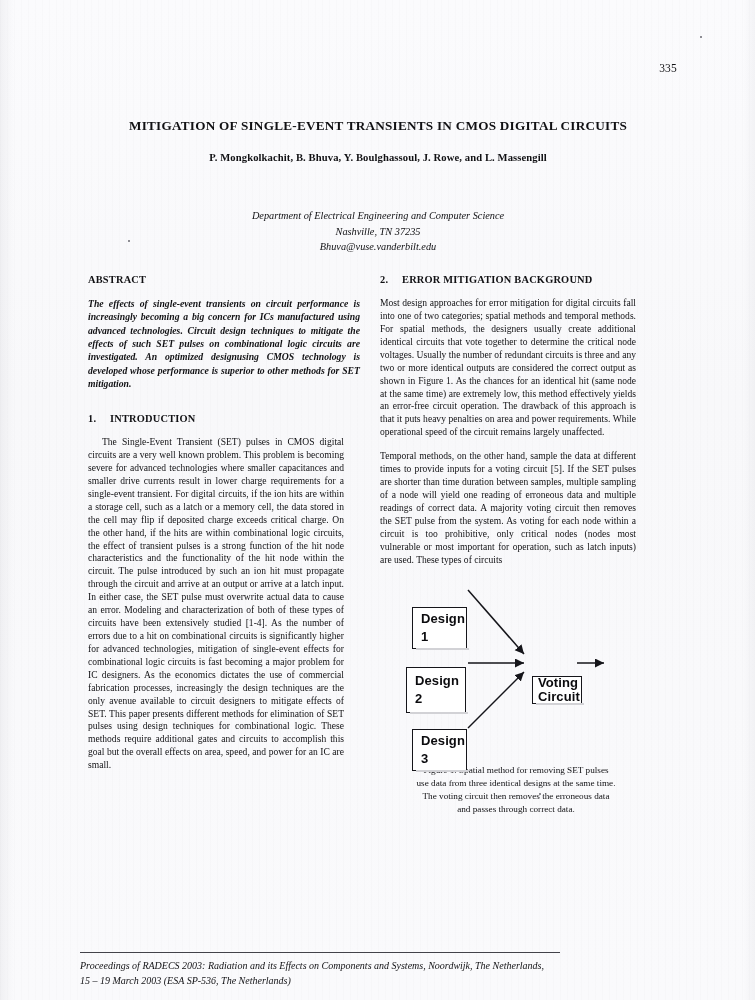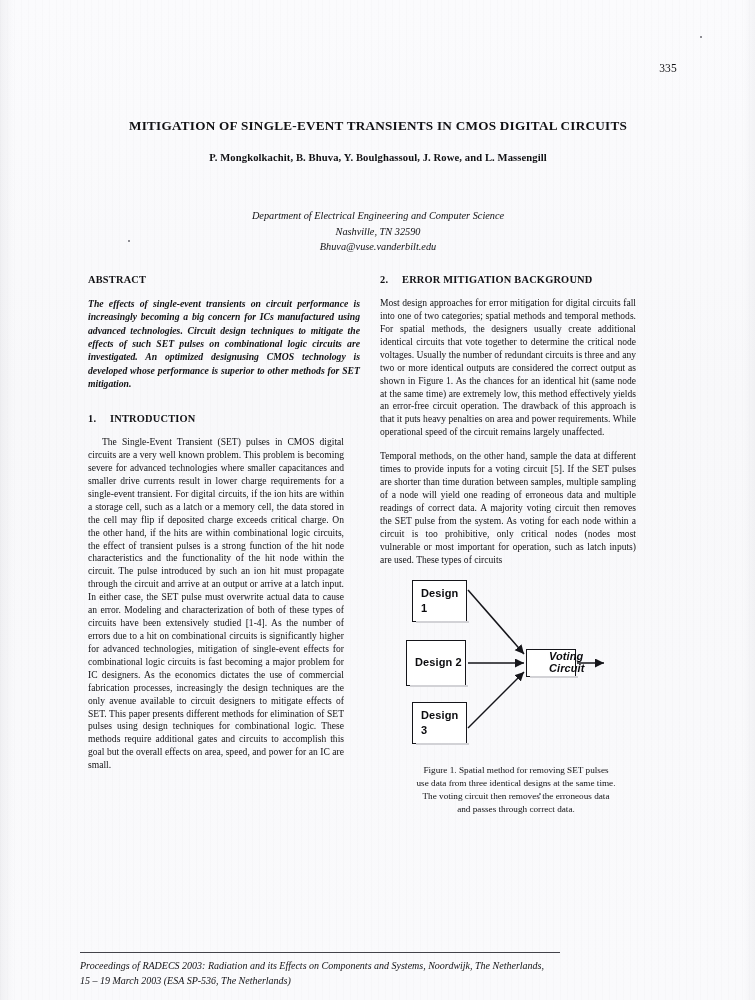--- a/index.html
+++ b/index.html
@@ -139,47 +139,47 @@
     position: relative;
     margin-top: 6px;
     height: 182px;
     width: 272px;
   }
   .fig-box {
     position: absolute;
     border: 1.4px solid #15151a;
     background: #ffffff;
     font-family: "Liberation Sans", sans-serif;
-    font-size: 11px;
+    font-size: 13px;
     font-weight: bold;
     color: #0b0b0e;
     display: flex;
     align-items: center;
     padding-left: 8px;
     box-sizing: border-box;
     letter-spacing: 0.1px;
+    margin-top: 27px;
   }
   .fig-box.shadow::after {
     content: "";
     position: absolute;
     left: 3px;
     top: 100%;
     width: 100%;
     height: 2.5px;
     background: #d2d2d6;
   }
   .d1 { left: 32px;  top: 2px;   width: 55px; height: 42px; }
   .d2 { left: 26px;  top: 62px;  width: 60px; height: 46px; }
   .d3 { left: 32px;  top: 124px; width: 55px; height: 42px; }
   .voting {
-    left: 146px; top: 71px; width: 50px; height: 28px;
-    padding-left: 22px;
+    left: 152px; top: 71px; width: 50px; height: 28px;
+    padding-left: 5px;
     line-height: 1.08;
     align-items: center;
-    font-style: italic;
   }
   .voting .vtext { display: block; }
 
   .fig-svg {
     position: absolute;
     left: 0; top: 0;
     width: 272px; height: 182px;
   }
 
   .fig-caption {
@@ -225,21 +225,21 @@
   <div class="speck" style="left:539px; top:793px; width:2px; height:2px;"></div>
 
   <div class="page-number">335</div>
 
   <div class="title">MITIGATION OF SINGLE-EVENT TRANSIENTS IN CMOS DIGITAL CIRCUITS</div>
 
   <div class="authors">P. Mongkolkachit, B. Bhuva, Y. Boulghassoul, J. Rowe, and L. Massengill</div>
 
   <div class="affiliation">
     <div>Department of Electrical Engineering and Computer Science</div>
-    <div>Nashville, TN 32590</div>
+    <div>Nashville, TN 37235</div>
     <div>Bhuva@vuse.vanderbilt.edu</div>
   </div>
 
   <div class="col col-left">
 
     <div class="sec-head plain">ABSTRACT</div>
 
     <p class="abstract-body">The effects of single-event transients on circuit performance is increasingly becoming a big concern for ICs manufactured using advanced technologies. Circuit design techniques to mitigate the effects of such SET pulses on combinational logic circuits are investigated.    An optimized designusing CMOS technology is developed whose performance is superior to other methods for SET mitigation.</p>
 
     <div class="sec-head gap-before">

